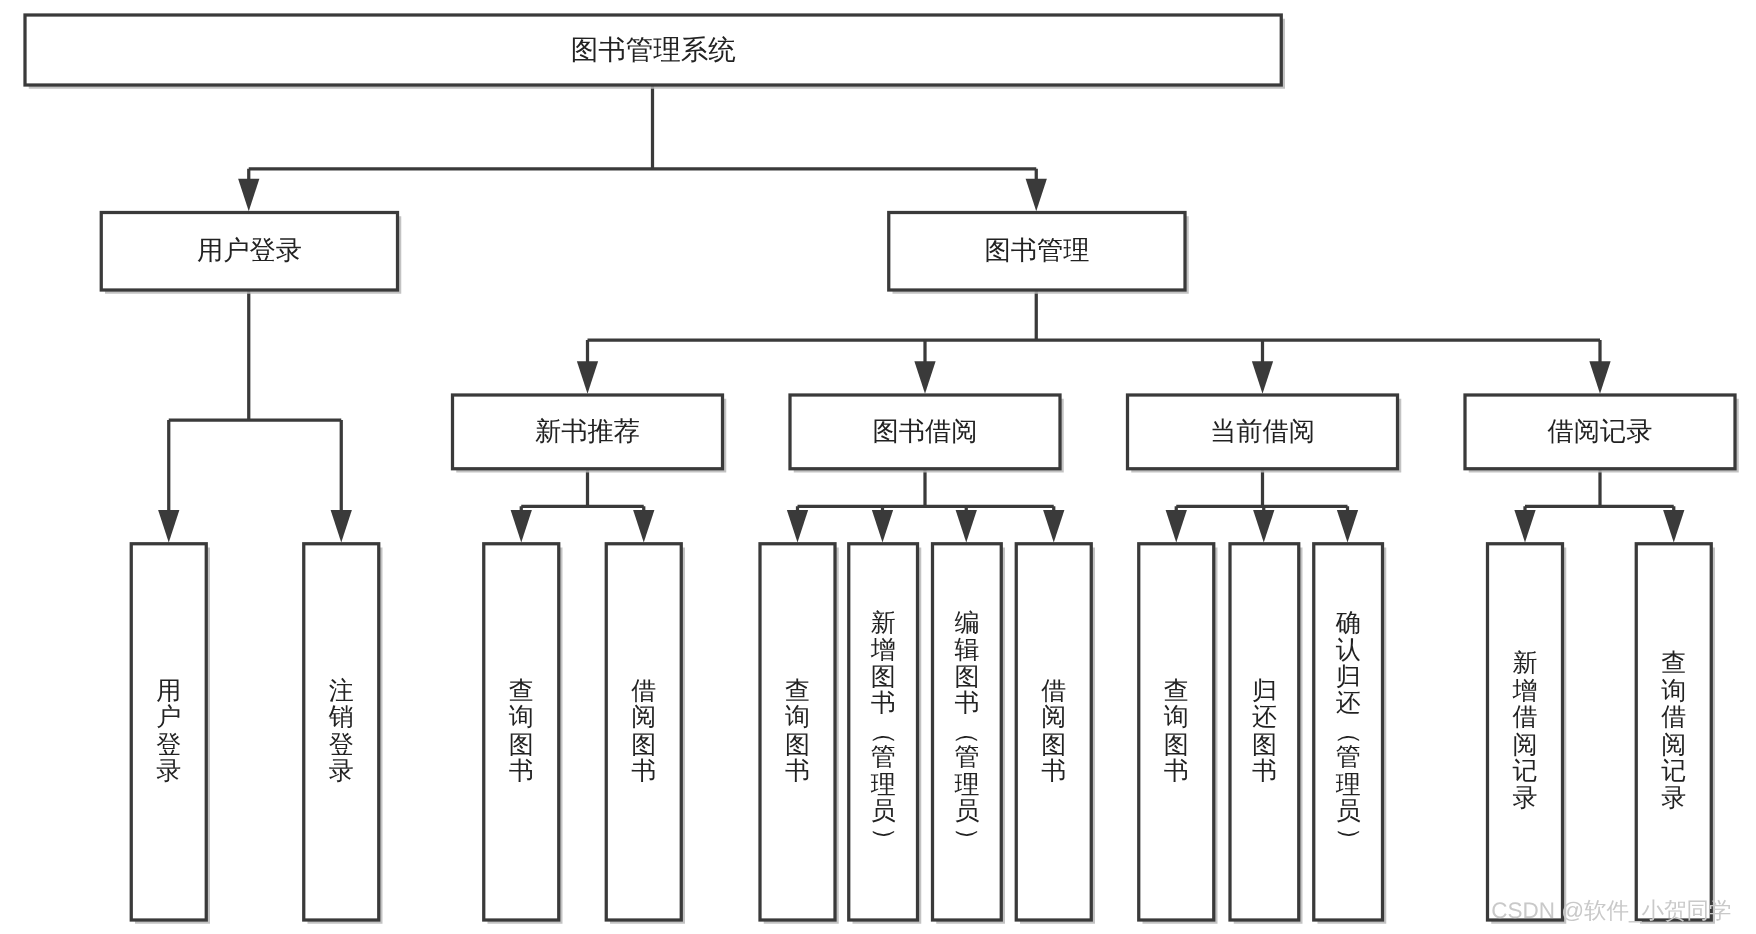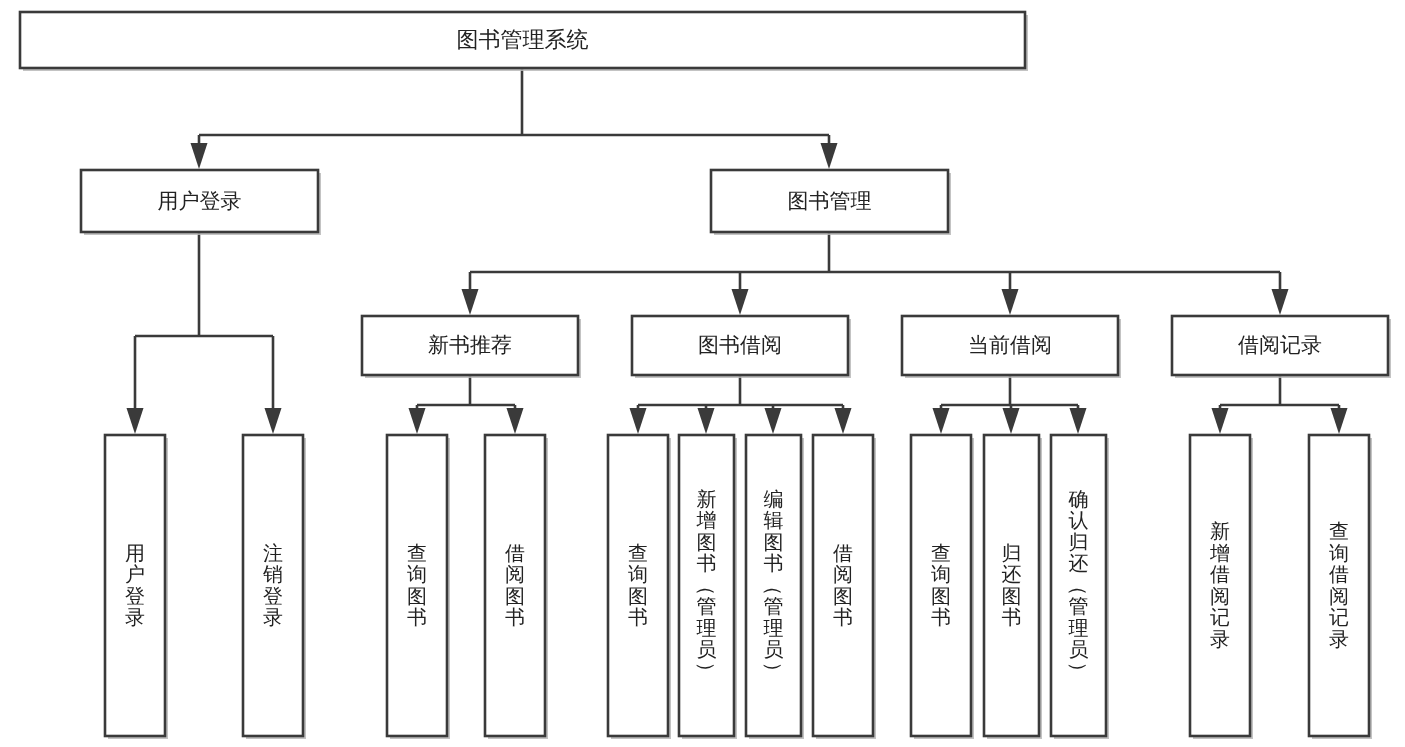--- a/index.html
+++ b/index.html
@@ -336,14 +336,15 @@
       <div class="leaf-label" style="left: 1309px; width: 60px; top: 521px;">
         <div style="height: 21.5px; line-height: 21.5px;">查</div>
         <div style="height: 21.5px; line-height: 21.5px;">询</div>
         <div style="height: 21.5px; line-height: 21.5px;">借</div>
         <div style="height: 21.5px; line-height: 21.5px;">阅</div>
         <div style="height: 21.5px; line-height: 21.5px;">记</div>
         <div style="height: 21.5px; line-height: 21.5px;">录</div>
       </div>
     </div>
 
+  <div class="watermark" style="left: 1193px; top: 716px;">CSDN @软件_小贺同学</div>
 
 </div>
 
 </body></html>

